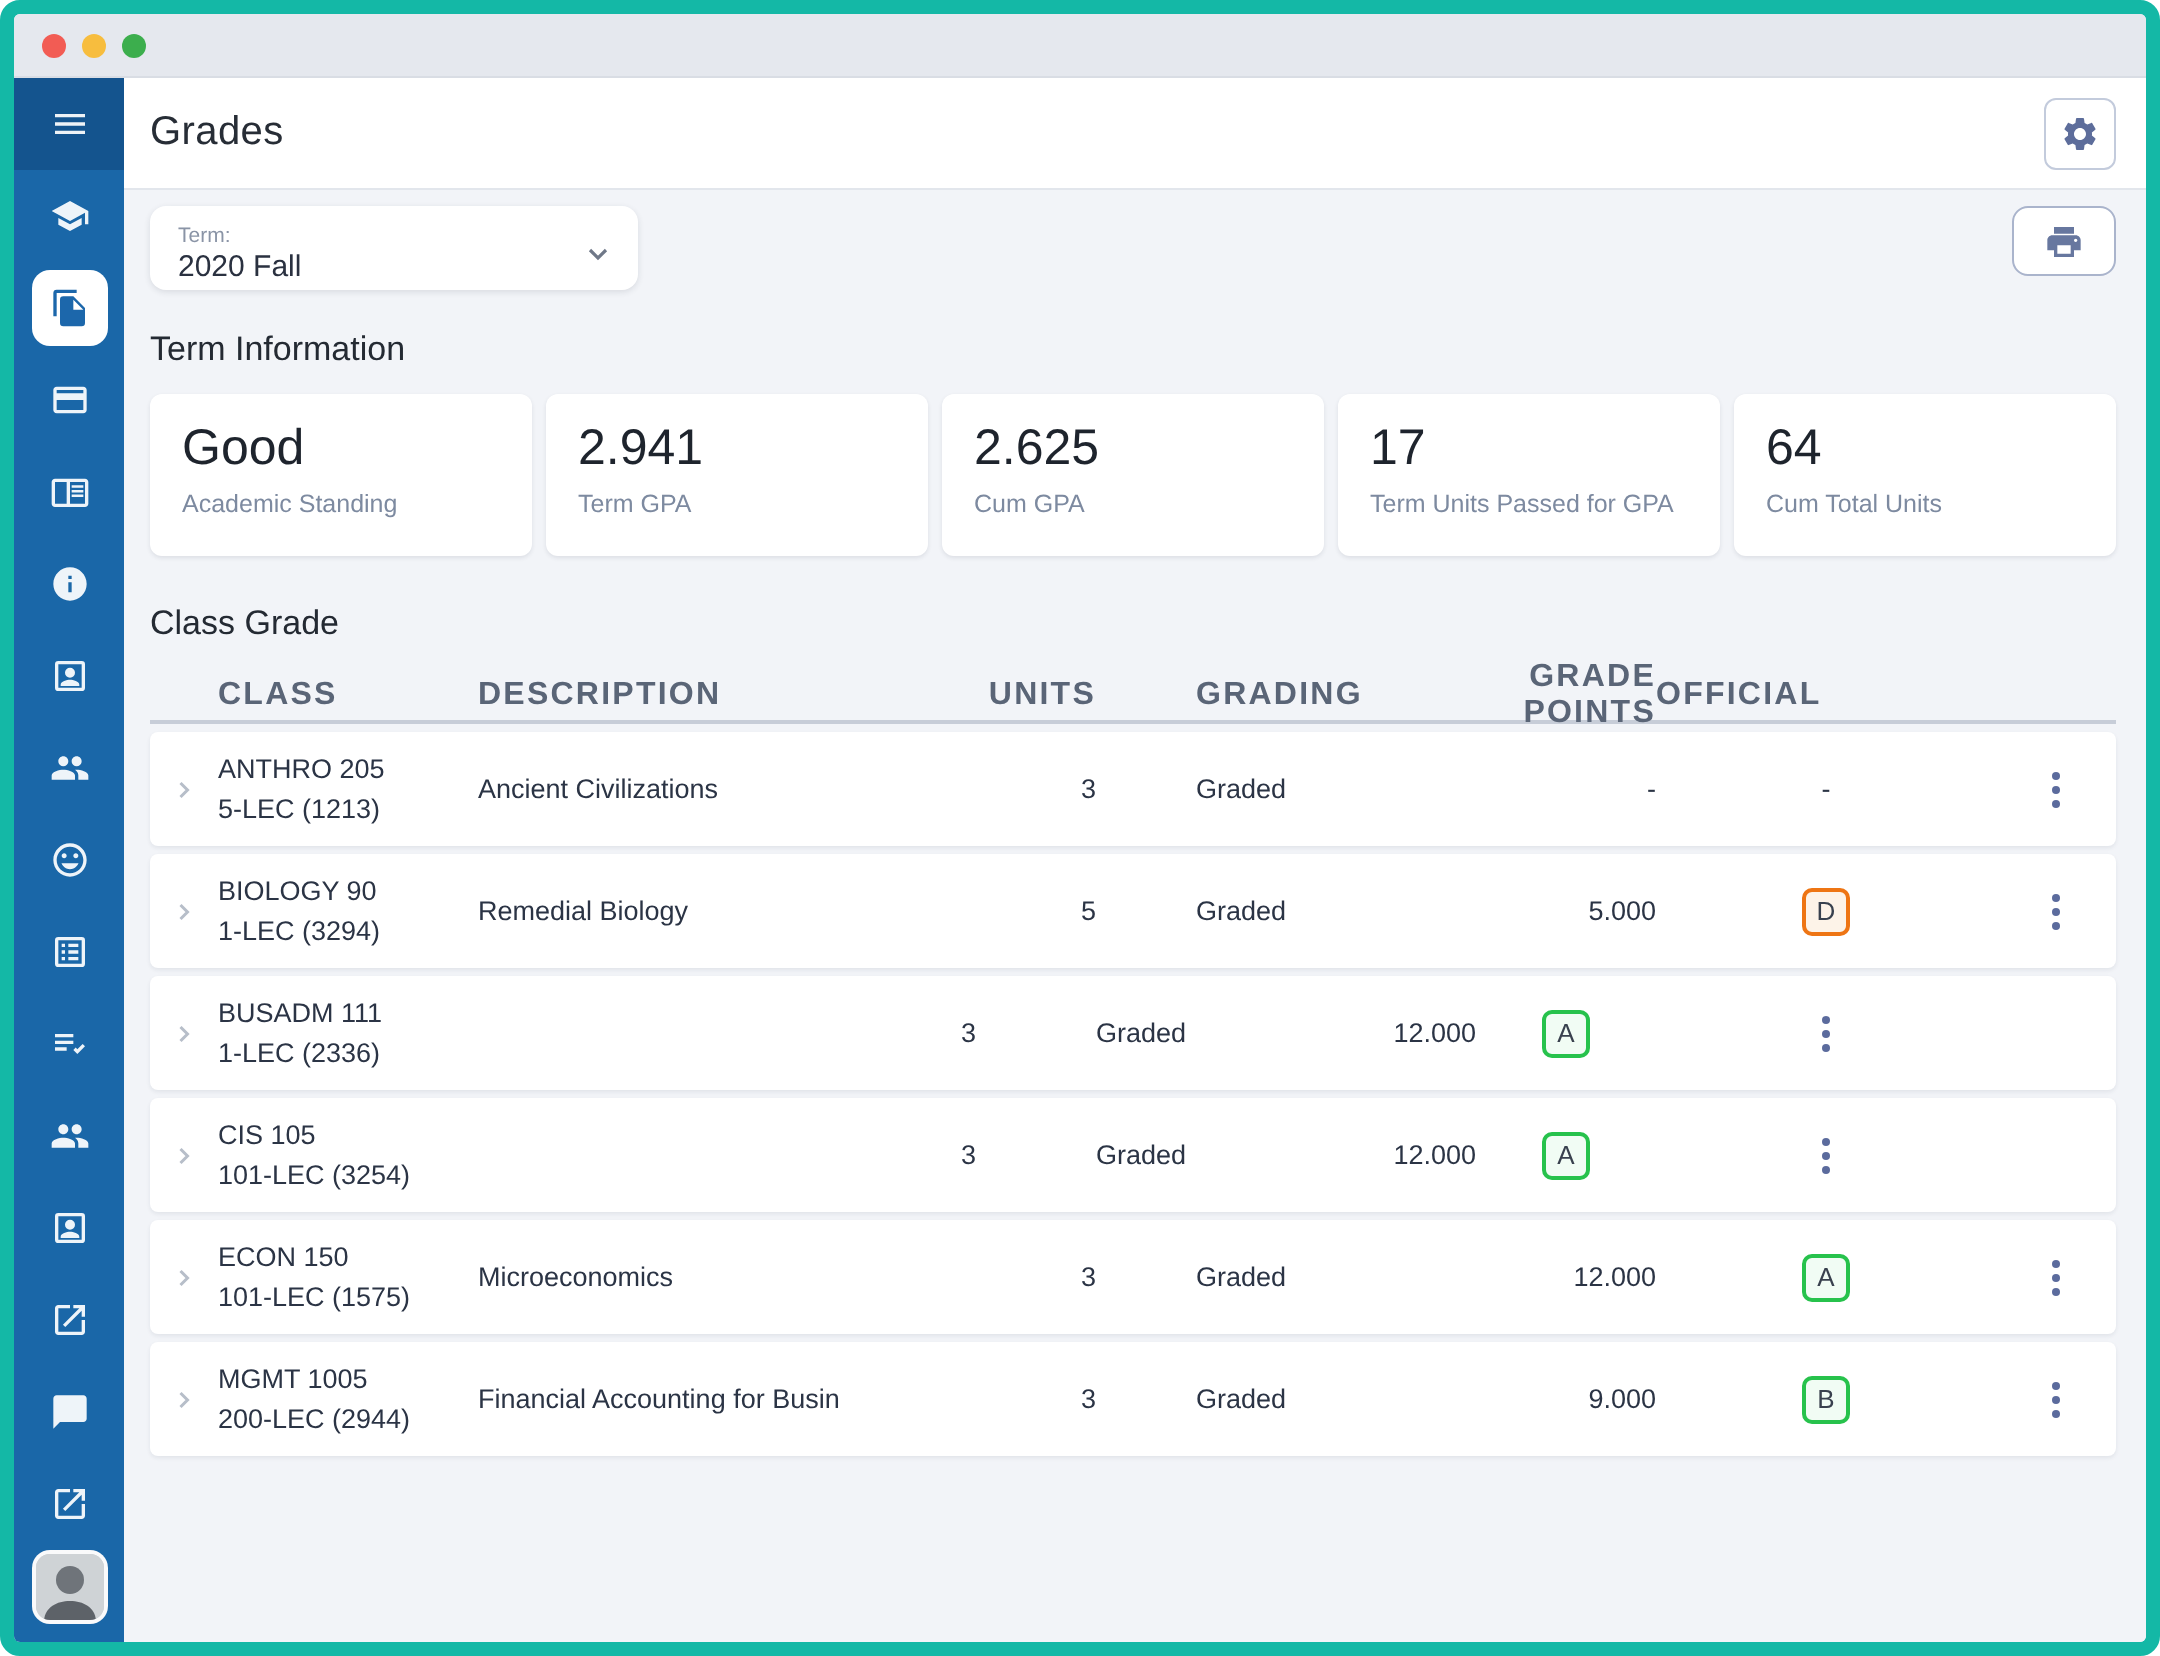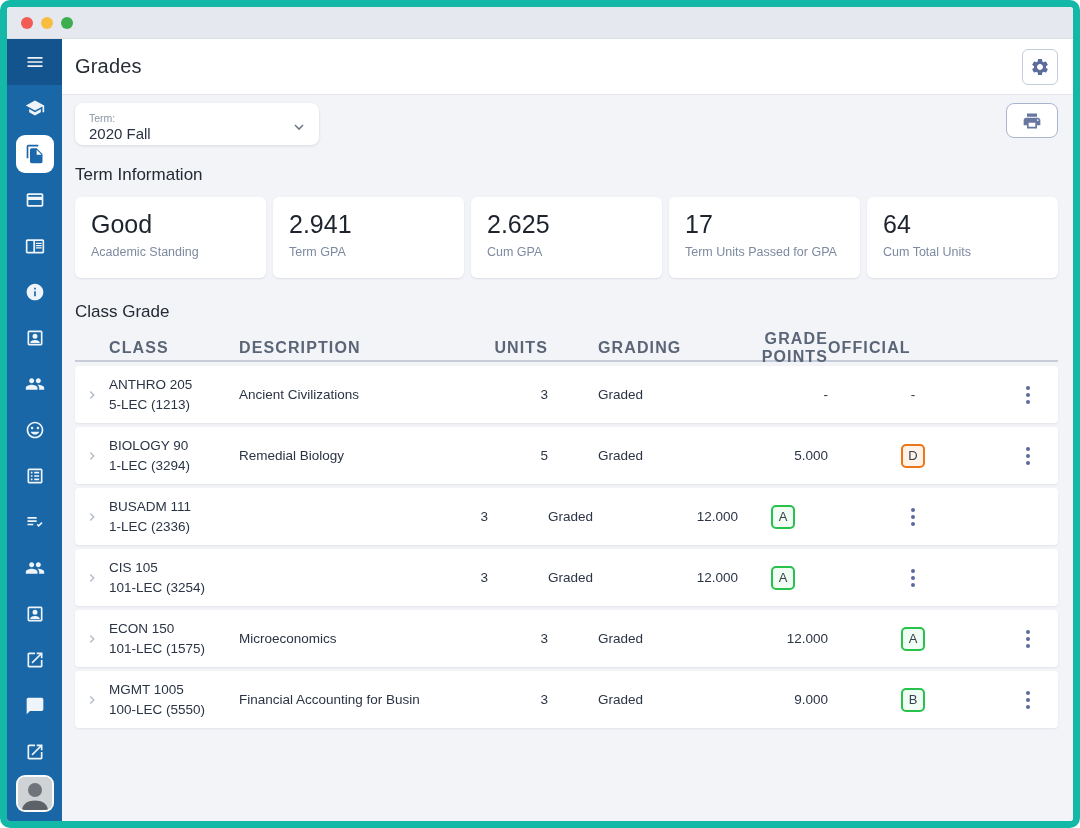--- a/index.html
+++ b/index.html
@@ -369,21 +369,21 @@
               <i></i>
             </span>
         </div>
 
         <div class="grid-cols class-row">
           <span class="row-chevron">
               <svg viewBox="0 0 24 24" fill="none" stroke-width="2.6">
                 <polyline points="9 6 15 12 9 18"></polyline>
               </svg>
             </span>
-          <span class="cell class-code"><span>MGMT 1005</span><br><span>100-LEC (5550)</span></span>
+          <span class="cell class-code"><span>MGMT 1005</span><br><span>200-LEC (2944)</span></span>
           <span class="cell">Financial Accounting for Busin</span>
           <span class="cell right">3</span>
           <span></span>
           <span class="cell">Graded</span>
           <span class="cell right">9.000</span>
           <span class="cell center"><span class="badge success">B</span></span>
           <span class="kebab">
               <i></i>
               <i></i>
               <i></i>

